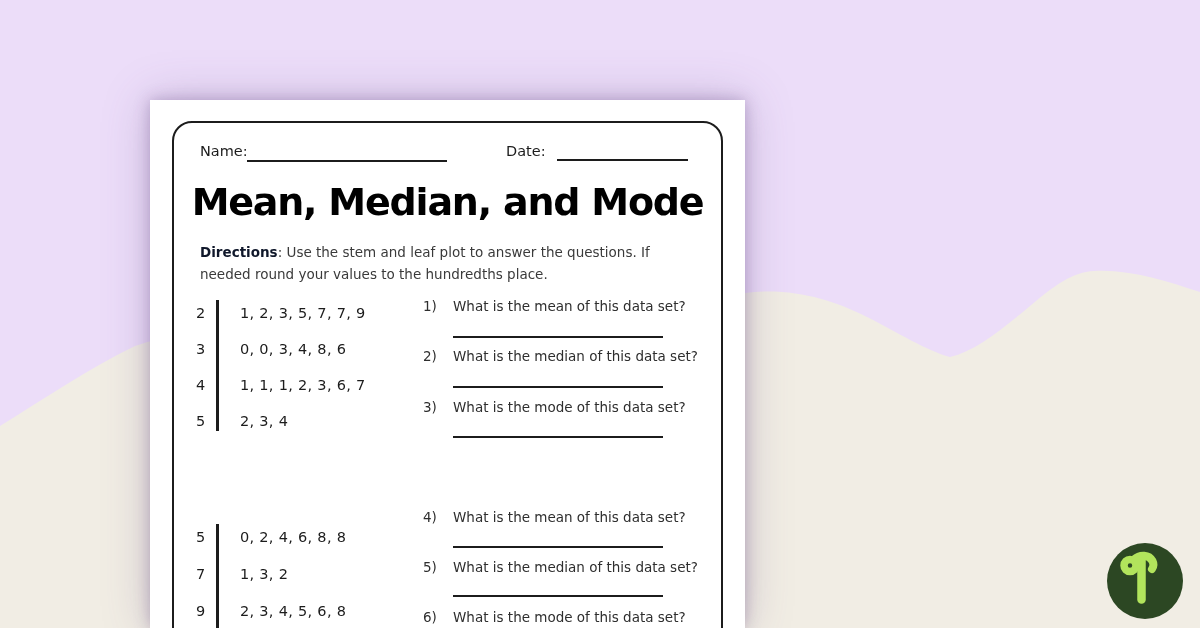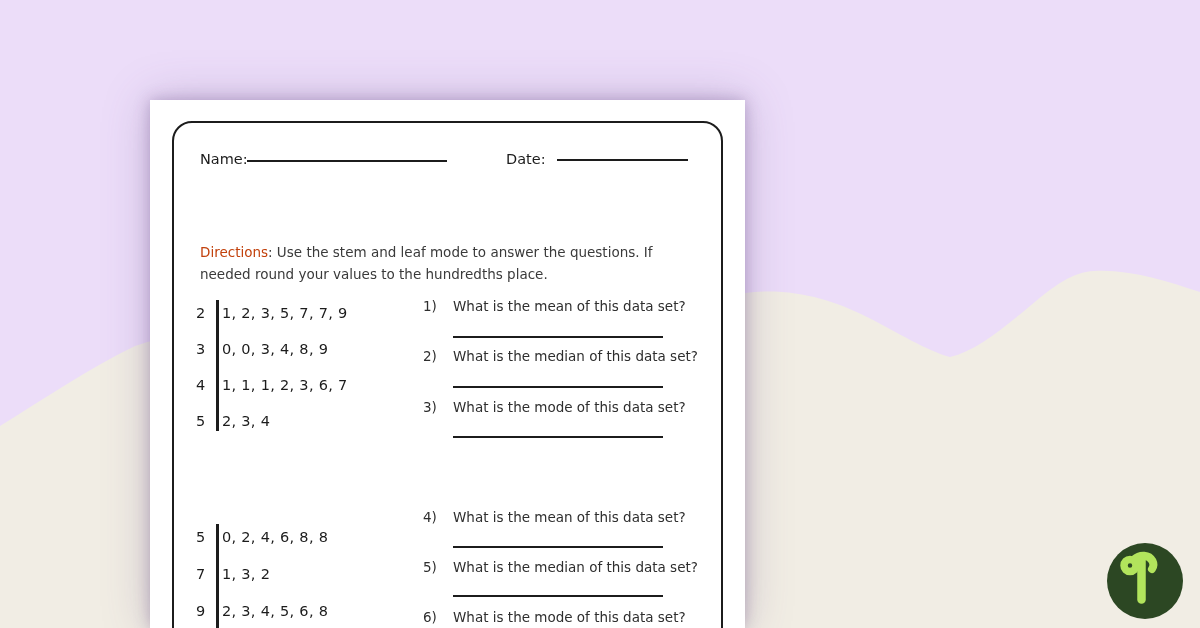--- a/index.html
+++ b/index.html
@@ -20,40 +20,40 @@
   
   .sheet {
     position:absolute; left:150px; top:100px; width:595px; height:528px;
     background:#ffffff; z-index:2; overflow:hidden;
     box-shadow:0 0 14px rgba(96,72,128,.35), 0 0 44px rgba(96,72,128,.28);
   }
   .sheet-border {
     position:absolute; left:22px; top:21px; width:551px; height:580px;
     border:2.5px solid #1c1c1c; border-radius:20px;
   }
-  .hdr-label { position:absolute; font-size:14.5px; color:#1c1c1c;margin-top:8px; }
+  .hdr-label { position:absolute; font-size:14.5px; color:#1c1c1c; }
   .hdr-line  { position:absolute; border-bottom:2px solid #1c1c1c; height:0; }
 
   .title {
     position:absolute; left:22px; top:80px; width:551px;
     text-align:center; font-size:38px; font-weight:800;
     letter-spacing:-1.2px; color:#000;
   }
 
   .directions {
     position:absolute; left:50px; top:142px; width:486px;
     font-size:13.5px; line-height:1.6; color:#3a3a3a;
   }
-  .directions b { color:#c2410c; font-weight:400; }
+  .directions b { color:#0f172a; font-weight:700; }
 
   
   .plot { position:absolute; left:43px; }
   .plot-row { display:flex; align-items:center; }
   .stem { width:15px; text-align:center; font-size:14.5px; color:#1c1c1c; }
-  .leaves { margin-left:14px; font-size:14.5px; color:#1c1c1c; letter-spacing:.3px; }
+  .leaves { margin-left:32px; font-size:14.5px; color:#1c1c1c; letter-spacing:.3px; }
   .plot-bar { position:absolute; width:2.5px; background:#1c1c1c; left:66px; }
 
   
   .question { position:absolute; left:273px; display:flex; font-size:13.5px; color:#2e2e2e; }
   .q-num { width:30px; flex:0 0 30px; }
   .answer-line { position:absolute; left:303px; width:210px; border-top:2px solid #1c1c1c; height:0; }
 
   
   .logo { position:absolute; left:1106px; top:542px; width:78px; height:78px; z-index:3; }
 </style>
@@ -80,31 +80,32 @@
 
   <div class="sheet">
     <div class="sheet-border"></div>
 
     <span class="hdr-label" style="left:50px; top:43px;">Name:</span>
     <div class="hdr-line" style="left:97px; top:60px; width:200px;"></div>
 
     <span class="hdr-label" style="left:356px; top:43px;">Date:</span>
     <div class="hdr-line" style="left:407px; top:59px; width:131px;"></div>
 
+    <div class="title">Mean, Median, and Mode</div>
 
-    <p class="directions"><b>Directions</b><span>: Use the stem and leaf mode to answer the questions. If needed round your values to the hundredths place.</span></p>
+    <p class="directions"><b>Directions</b><span>: Use the stem and leaf plot to answer the questions. If needed round your values to the hundredths place.</span></p>
 
     <div class="plot" style="top:195px;">
       <div class="plot-row" style="height:36px;">
         <span class="stem">2</span>
         <span class="leaves">1, 2, 3, 5, 7, 7, 9</span>
       </div>
       <div class="plot-row" style="height:36px;">
         <span class="stem">3</span>
-        <span class="leaves">0, 0, 3, 4, 8, 9</span>
+        <span class="leaves">0, 0, 3, 4, 8, 6</span>
       </div>
       <div class="plot-row" style="height:36px;">
         <span class="stem">4</span>
         <span class="leaves">1, 1, 1, 2, 3, 6, 7</span>
       </div>
       <div class="plot-row" style="height:36px;">
         <span class="stem">5</span>
         <span class="leaves">2, 3, 4</span>
       </div>
     </div>

